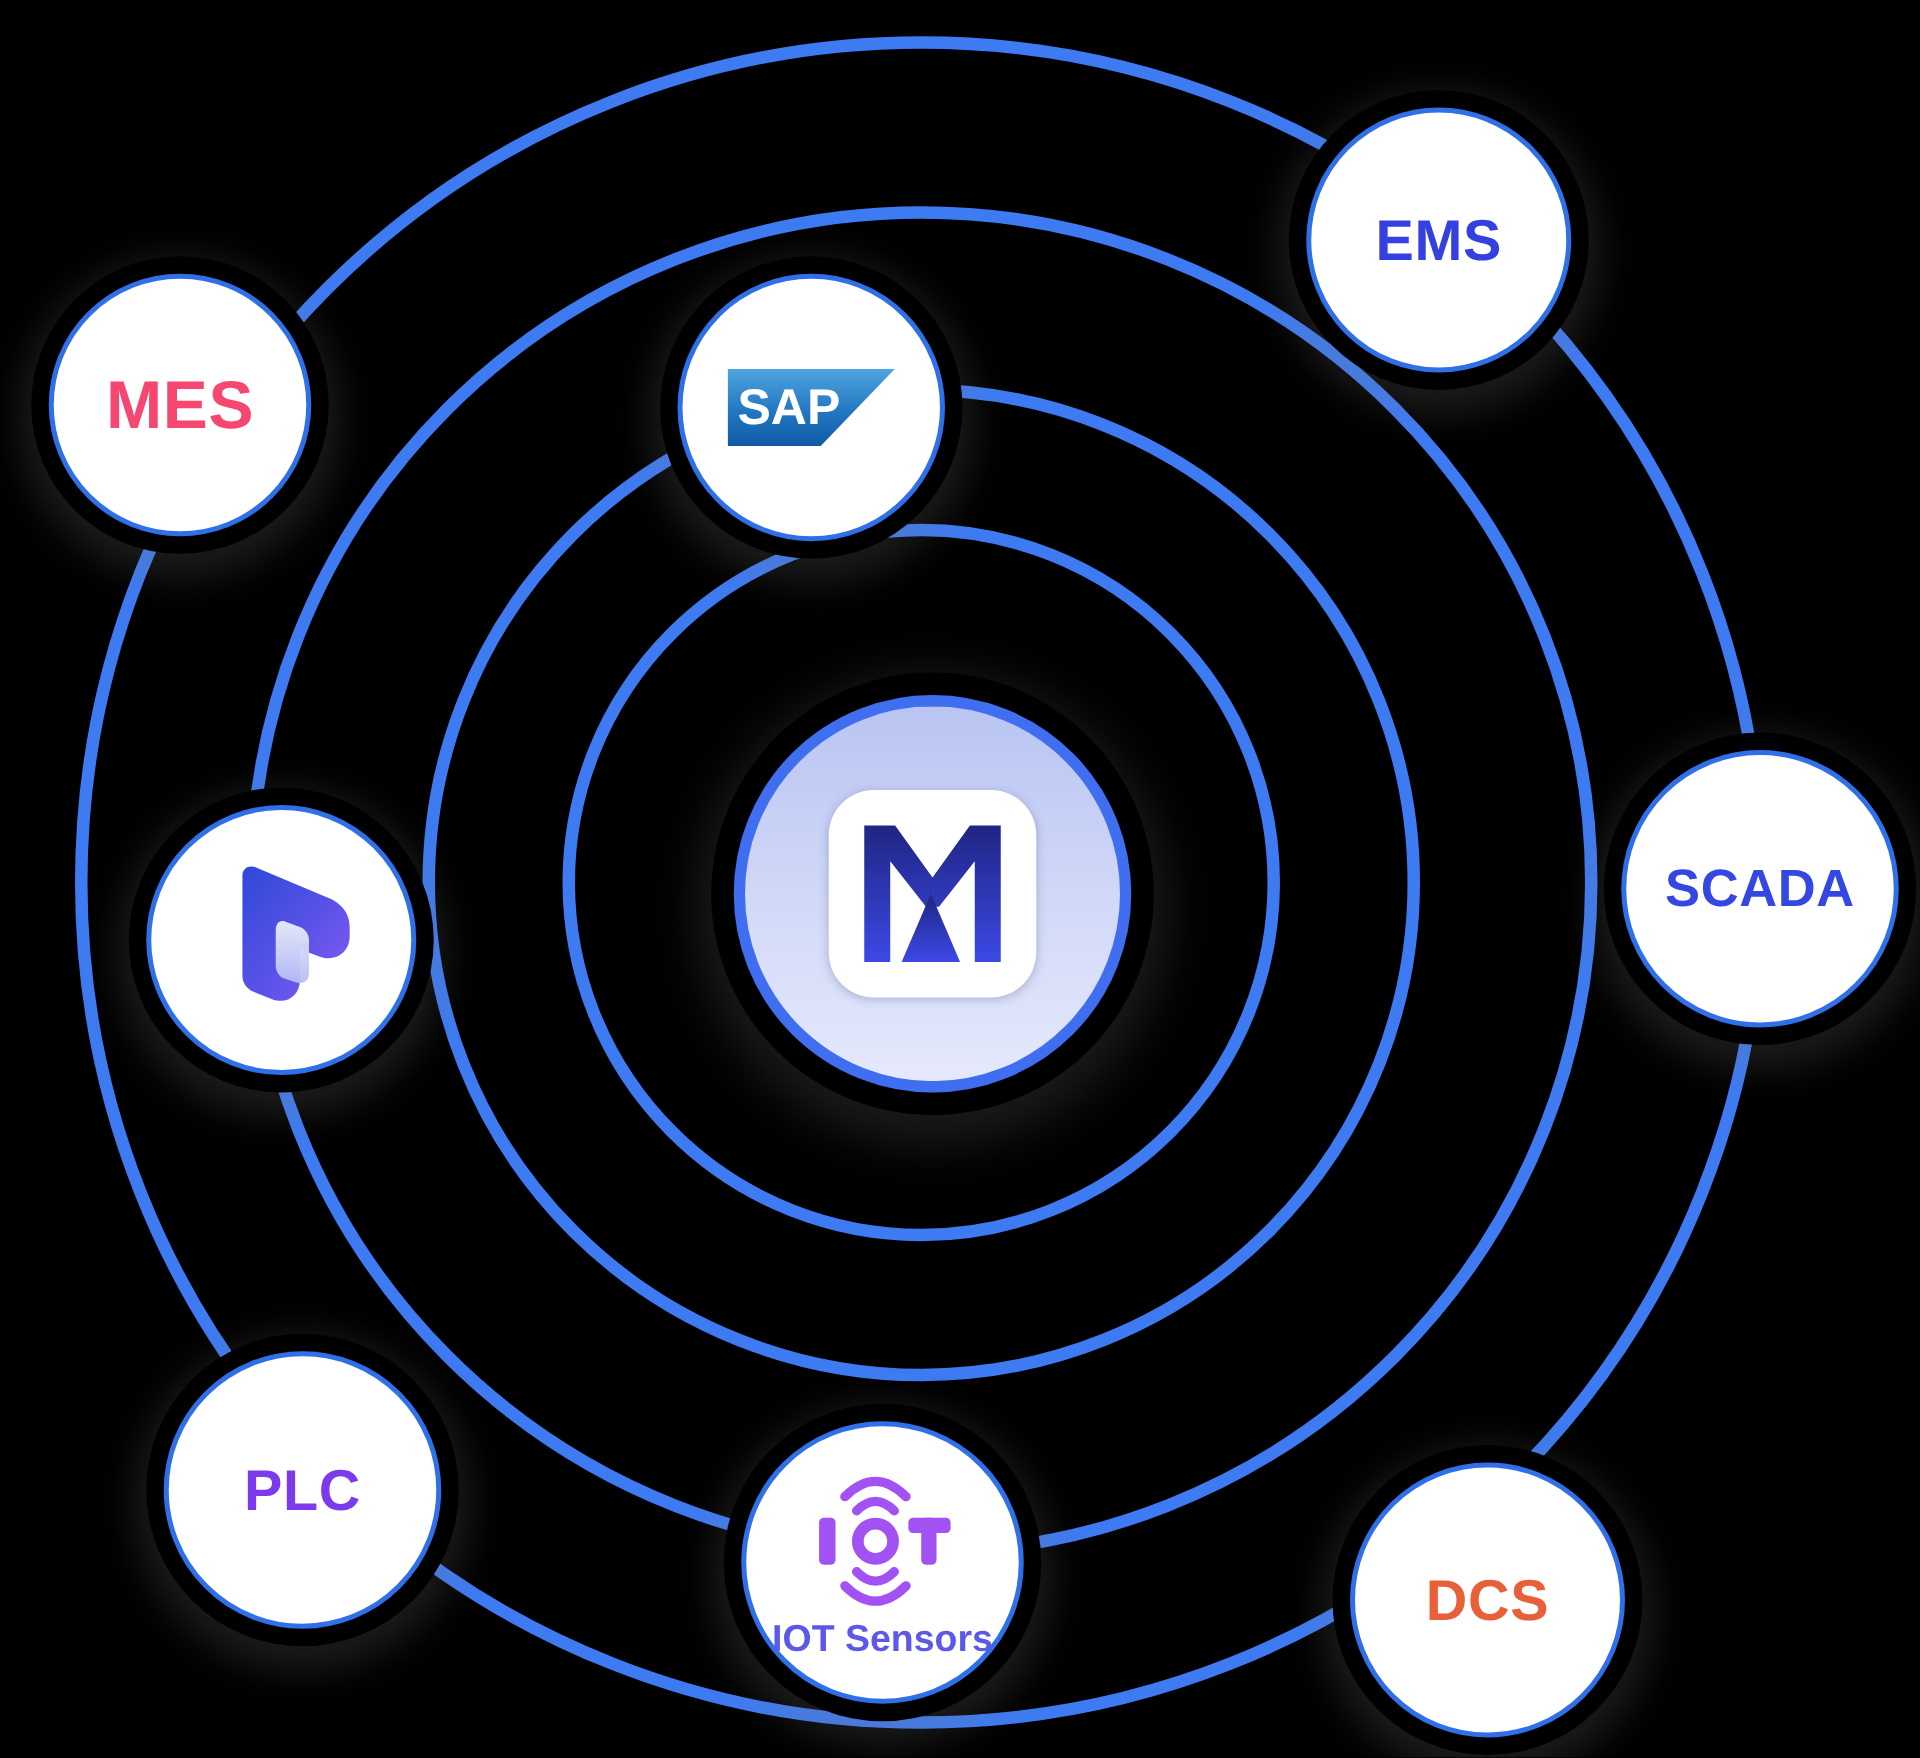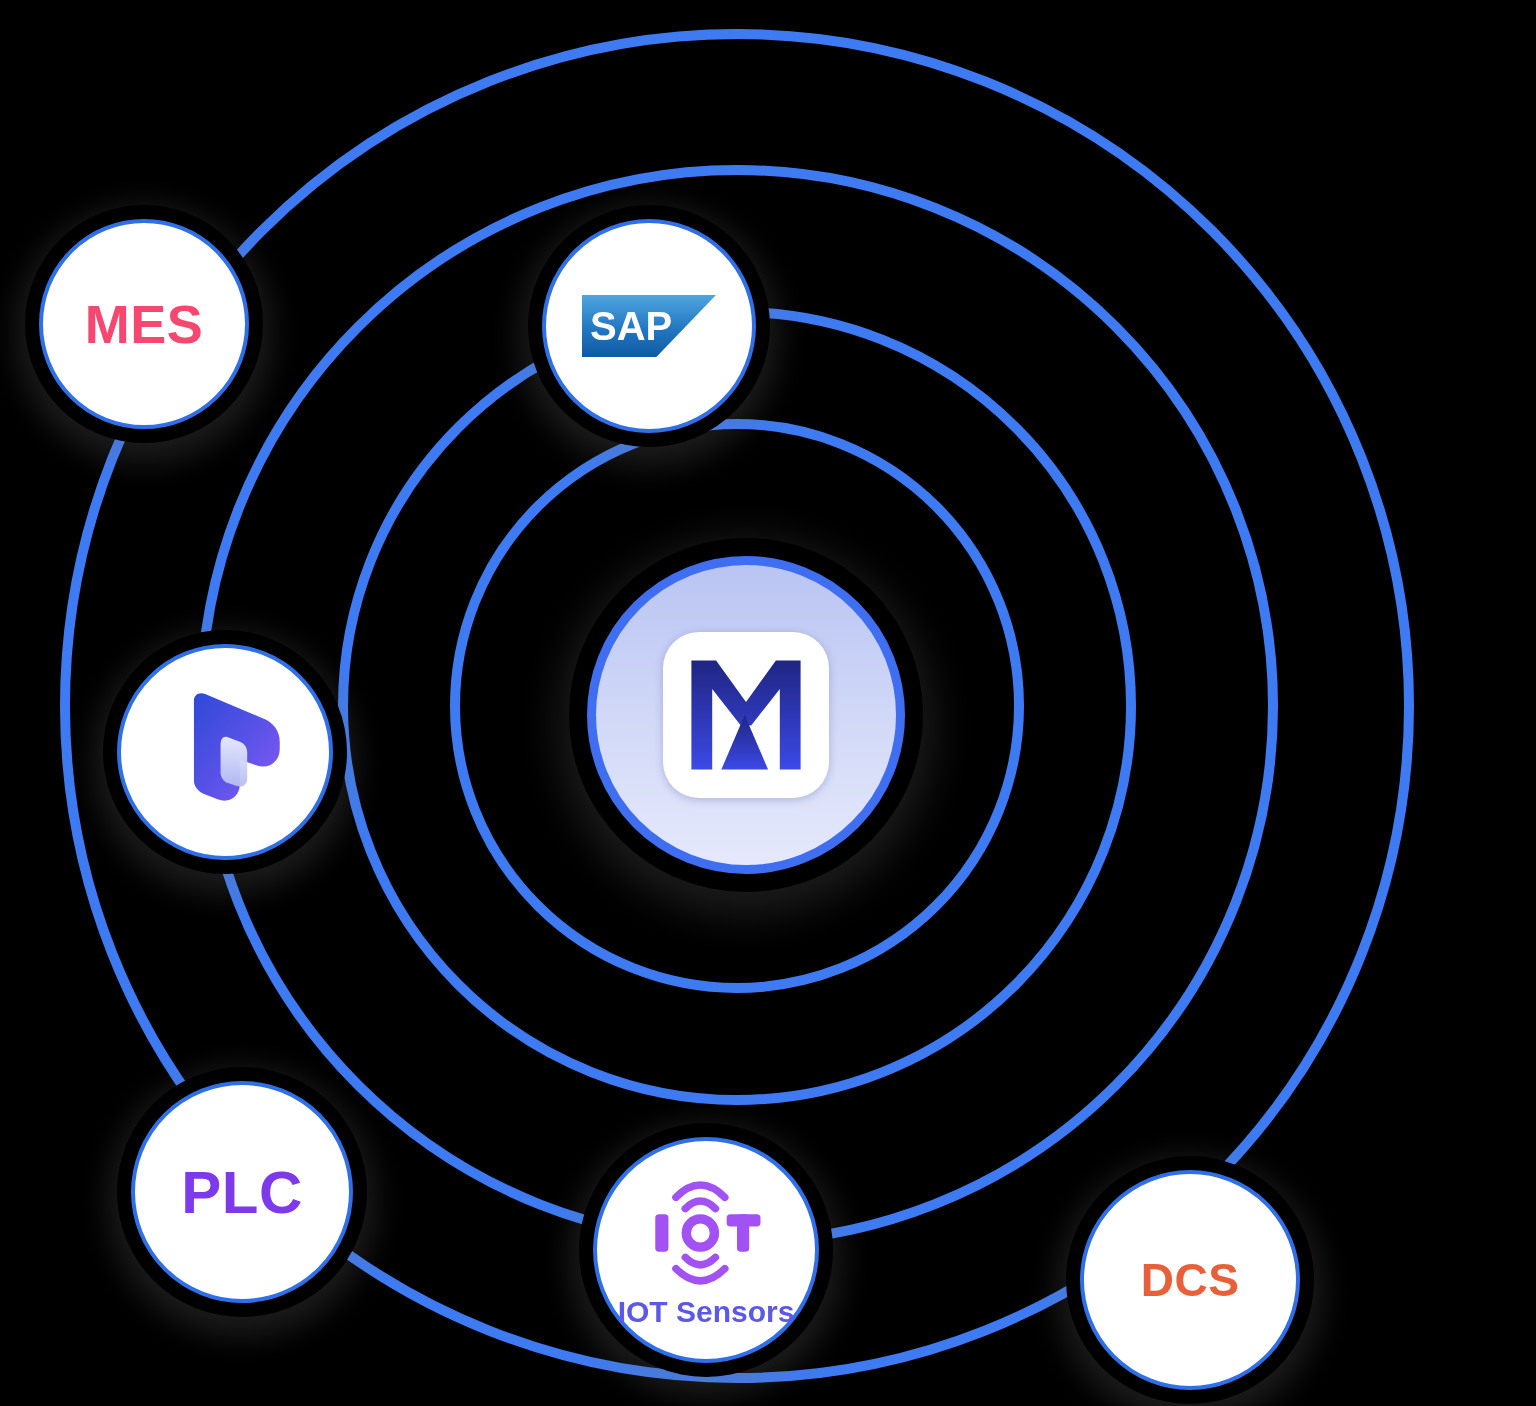--- a/index.html
+++ b/index.html
@@ -35,21 +35,21 @@
   #node-dyn   {left:117px; top:644px; width:208px;height:208px;}
   #node-scada {left:1297px;top:600px; width:214px;height:214px;}
   #node-oracle{left:971px; top:830px; width:202px;height:202px;}
   #node-plc   {left:131px; top:1081px;width:214px;height:214px;}
   #node-iot   {left:593px; top:1137px;width:218px;height:218px;}
   #node-dcs   {left:1080px;top:1170px;width:212px;height:212px;}
 
   #node-ems .lbl   {font-size:46px;color:#3540e0;}
   #node-mes .lbl   {font-size:54px;color:#f5476f;}
   #node-scada .lbl {font-size:42px;color:#3447e2;}
-  #node-plc .lbl   {font-size:60px;color:#7c3aec;}
+  #node-plc .lbl   {font-size:46px;color:#7c3aec;}
   #node-dcs .lbl   {font-size:46px;color:#e7603a;}
 
   
   .sap-logo{
     width:134px;height:62px;
     clip-path:polygon(0 0,100% 0,55.5% 100%,0 100%);
     background:linear-gradient(180deg,#4fa5dd 0%,#2277c2 55%,#1059a4 100%);
     display:flex;align-items:center;
   }
   .sap-logo span{color:#fff;font-size:40px;font-weight:700;padding-left:8px;letter-spacing:0px;}
@@ -82,20 +82,23 @@
             <stop offset="0" stop-color="#1f2582"></stop>
             <stop offset="1" stop-color="#3c49e6"></stop>
           </linearGradient>
         </defs>
         <polygon points="8,4 27,4 50,36 73,4 92,4 92,88 76,88 76,26 54,54 46,54 24,26 24,88 8,88" fill="url(#mGrad)"></polygon>
         <polygon points="31,88 49,46 67,88" fill="url(#mGrad)"></polygon>
       </svg>
     </div>
   </div>
 
+  <div class="node" id="node-ems">
+    <span class="lbl">EMS</span>
+  </div>
 
   <div class="node" id="node-mes">
     <span class="lbl">MES</span>
   </div>
 
   <div class="node" id="node-sap">
     <div class="sap-logo">
       <span>SAP</span>
     </div>
   </div>
@@ -111,20 +114,23 @@
         <linearGradient id="dynH" x1="0" y1="0" x2="0" y2="1">
           <stop offset="0" stop-color="#eceffc"></stop>
           <stop offset="1" stop-color="#b4bdf4"></stop>
         </linearGradient>
       </defs>
       <path d="M27 13 C27 9 31 7 35 9 L73 25 C81 28 85 34 85 41 L85 46 C85 55 77 60 69 57 L58 53 L58 70 C58 78 51 83 43 80 L33 76 C29 74 27 71 27 67 Z" fill="url(#dynG)"></path>
       <path d="M50 38 L58 41 C61 42 63 45 63 48 L63 66 C63 70 60 72 56 71 L50 69 C47 68 45 65 45 62 L45 43 C45 39 47 37 50 38 Z" fill="url(#dynH)" opacity="0.95"></path>
     </svg>
   </div>
 
+  <div class="node" id="node-scada">
+    <span class="lbl">SCADA</span>
+  </div>
 
 
   <div class="node" id="node-plc">
     <span class="lbl">PLC</span>
   </div>
 
   <div class="node" id="node-iot">
     <svg width="122" height="124" viewBox="0 0 120 132">
       <g fill="#a251f2" stroke="none">
         <rect x="6" y="46" width="14" height="40" rx="4"></rect>

